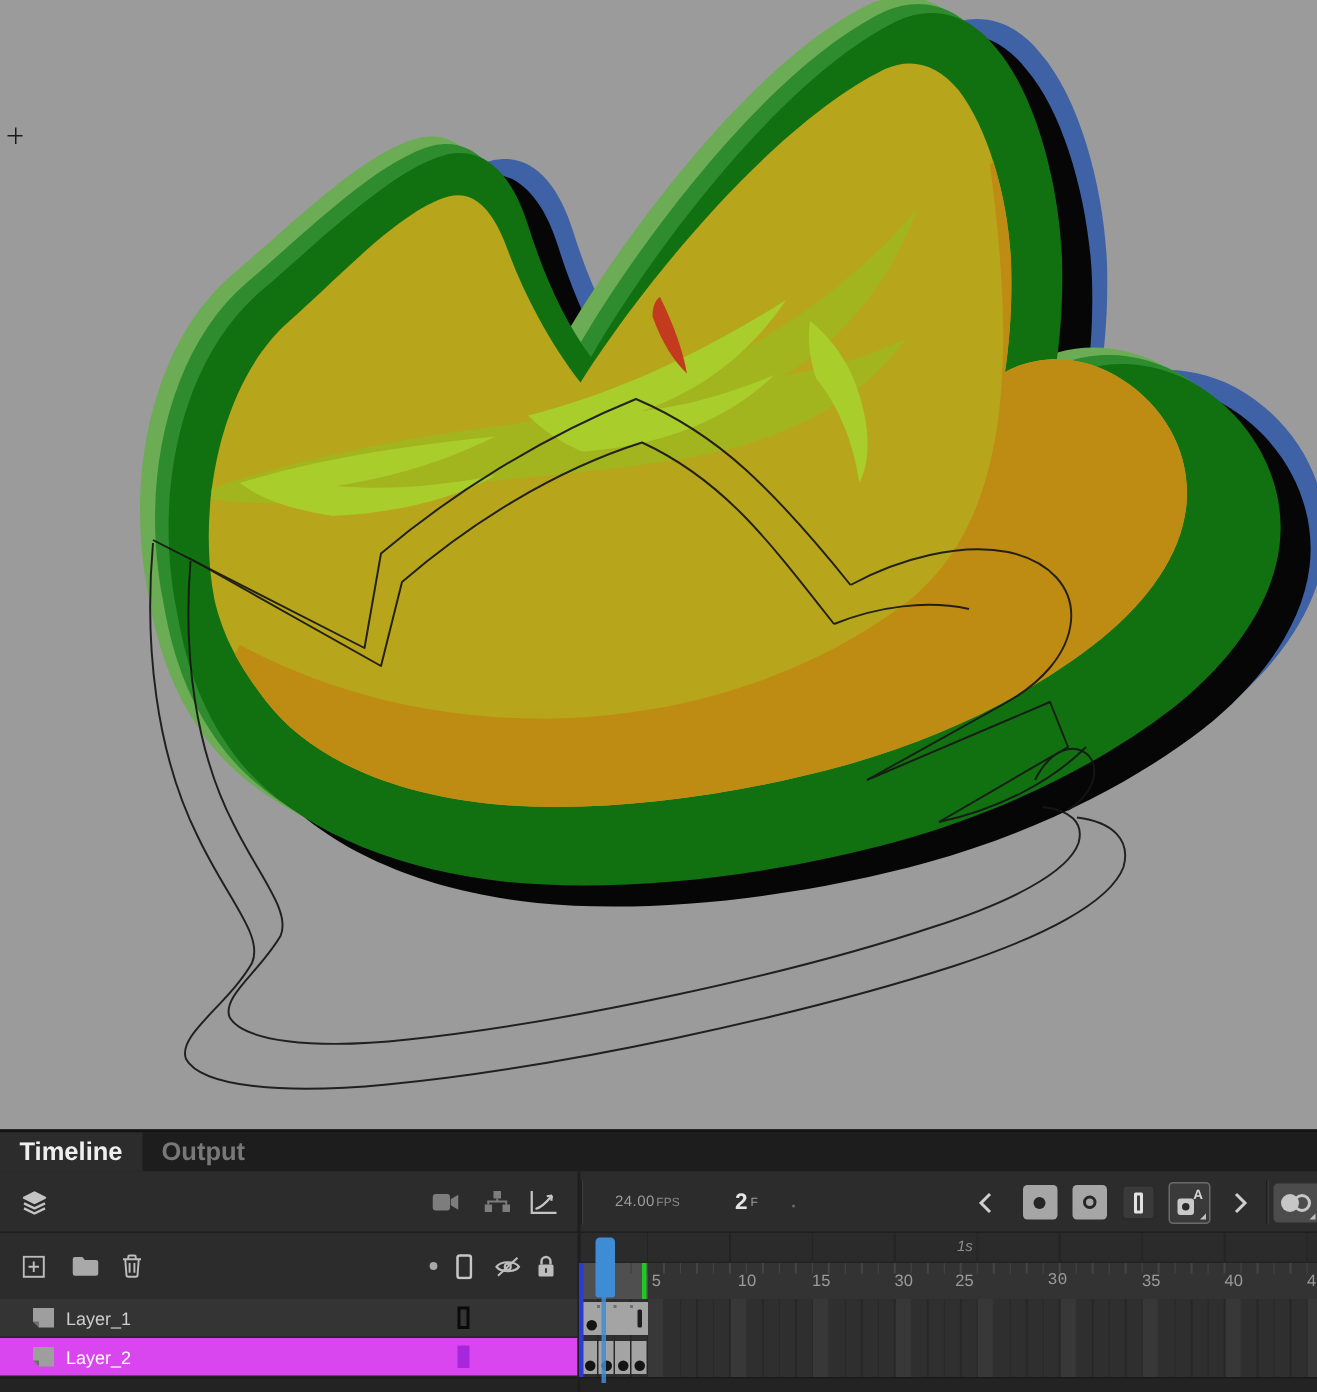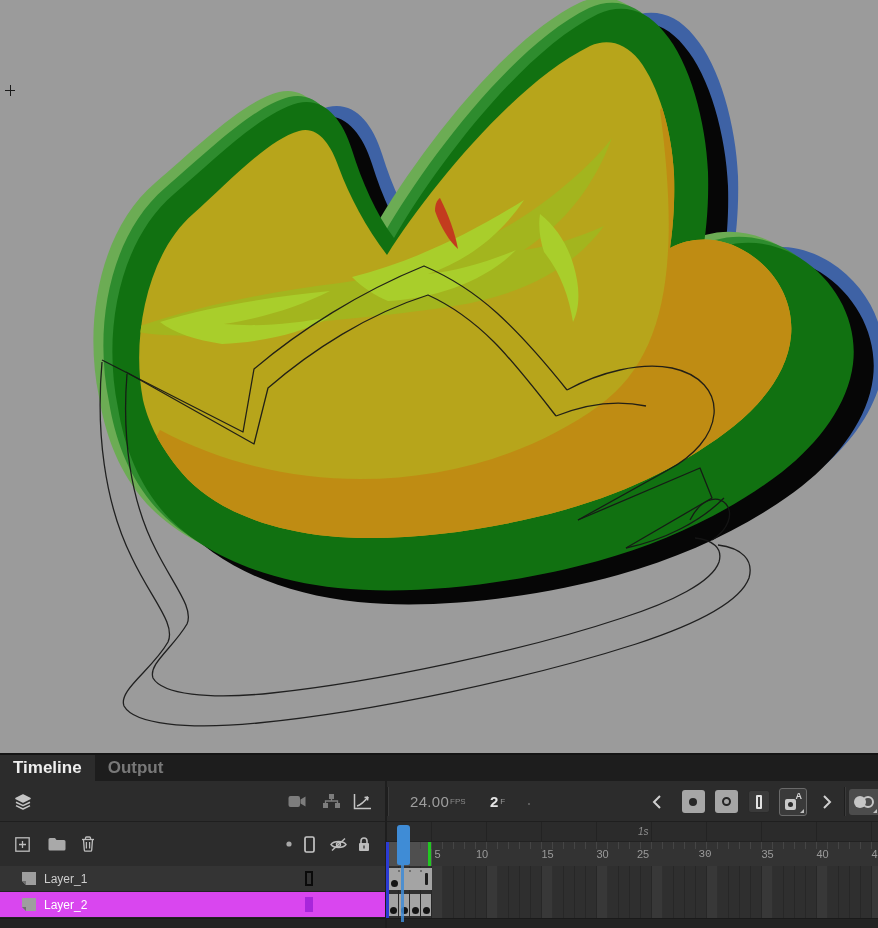--- a/index.html
+++ b/index.html
@@ -15,21 +15,21 @@
 
   
   .tabbar{position:absolute;left:0;top:0;width:878px;height:26px;background:#1D1D1D;display:flex;align-items:stretch;}
   .tab{padding:0 13px;display:flex;align-items:center;font-size:17px;font-weight:bold;color:#787878;cursor:default;}
   .tab.active{background:#2C2C2C;color:#EFEFEF;}
 
   
   .toolbar{position:absolute;left:0;top:26px;width:878px;height:41px;background:#2C2C2C;border-bottom:1px solid #1F1F1F;box-sizing:border-box;}
   .tb{position:absolute;top:0;height:41px;display:flex;align-items:center;justify-content:center;}
   .vdiv{position:absolute;top:6px;width:1px;height:29px;background:#1E1E1E;border-right:1px solid #3A3A3A;}
-  .fps-num{font-size:15px;color:#9E9E9E;letter-spacing:.3px;}
+  .fps-num{font-size:10px;color:#9E9E9E;letter-spacing:.3px;}
   .fps-unit{font-size:8px;color:#8A8A8A;vertical-align:7px;margin-left:1px;}
   .fr-num{font-size:15px;font-weight:bold;color:#E4E4E4;}
   .fr-unit{font-size:8px;color:#9A9A9A;vertical-align:7px;margin-left:2px;}
   .tinydot{position:absolute;width:2px;height:2px;border-radius:50%;background:#6A6A6A;}
   .btn-cell{width:23px;height:23px;border-radius:3px;background:#A6A6A6;display:flex;align-items:center;justify-content:center;}
   .btn-dark{width:22px;height:23px;border-radius:3px;background:#3A3A3A;border:1px solid #2A2A2A;display:flex;align-items:center;justify-content:center;box-sizing:border-box;}
   .kf-dot{width:8px;height:8px;border-radius:50%;background:#262626;}
   .kf-ring{width:9px;height:9px;border-radius:50%;border:2px solid #262626;box-sizing:border-box;background:transparent;}
   .fr-bar{width:6px;height:14px;border:2px solid #E2E2E2;box-sizing:border-box;border-radius:1px;}
   .btn-auto{width:28px;height:28px;border-radius:3px;background:#3A3A3A;border:1px solid #6A6A6A;position:relative;box-sizing:border-box;}
@@ -293,21 +293,21 @@
 
     <div class="ruler">
       <div class="ruler-tag">
         <span class="sec-label" style="left:253px;">1s</span>
       </div>
       <div class="ruler-nums">
         <div class="onion-range" style="left:3px;width:44px;"></div>
         <div class="ruler-ticks"></div>
         <div id="ruler-numbers">
             <span class="rnum" style="left: 40.5px;">5</span>
-            <span class="rnum" style="left: 85px;">10</span>
+            <span class="rnum" style="left: 101px;">10</span>
             <span class="rnum" style="left: 150.5px;">15</span>
             <span class="rnum" style="left: 205.5px;">30</span>
             <span class="rnum" style="left: 246px;">25</span>
             <span class="rnum" style="left: 308px; font-family: Liberation Mono, monospace;">30</span>
             <span class="rnum" style="left: 370.5px;">35</span>
             <span class="rnum" style="left: 425.5px;">40</span>
             <span class="rnum" style="left: 480.5px;">45</span>
           </div>
       </div>
     </div>

